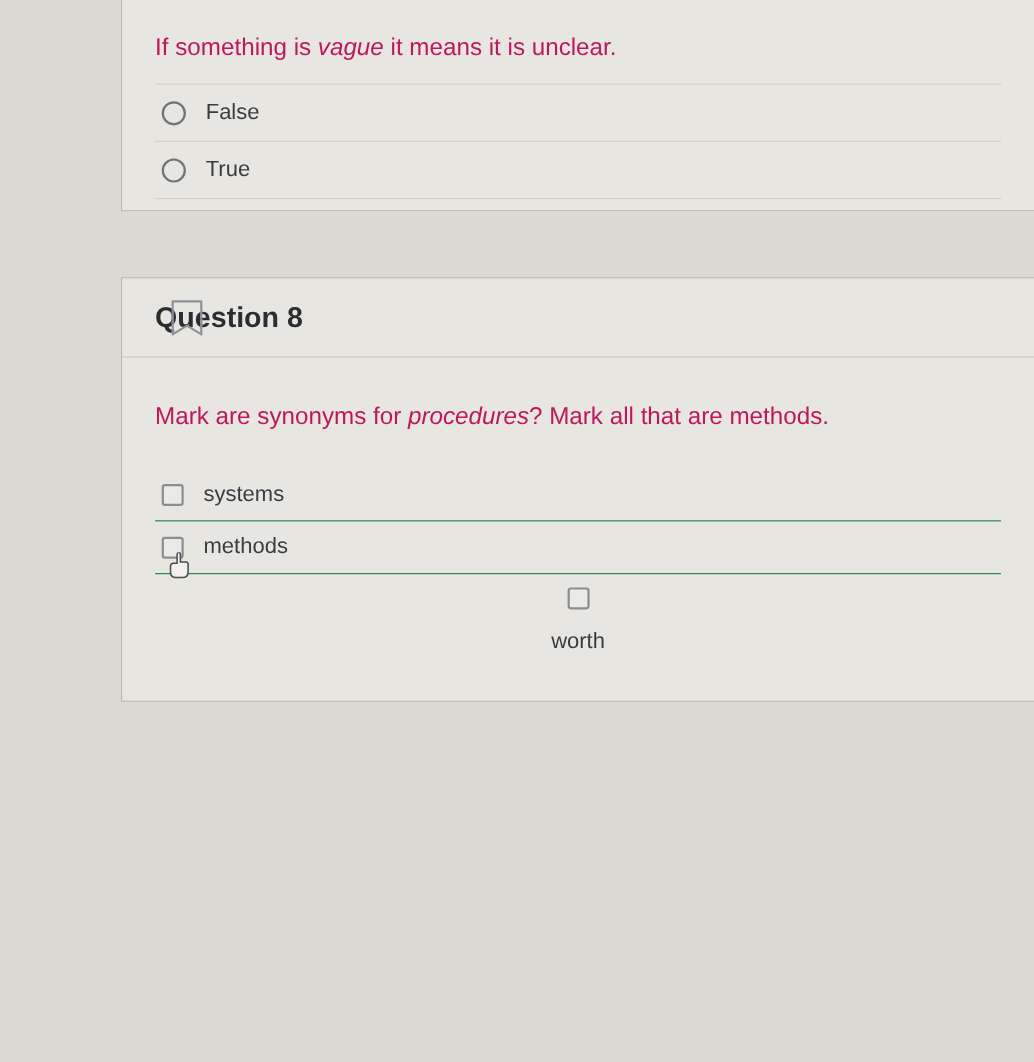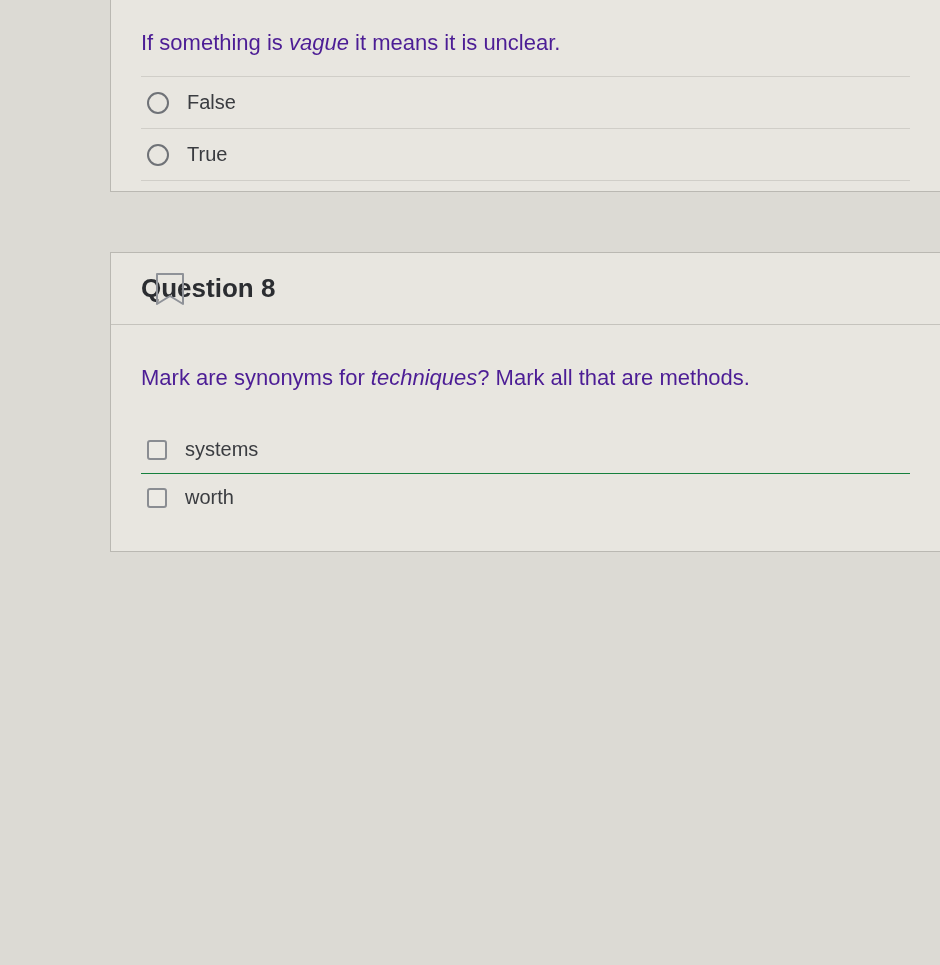--- a/index.html
+++ b/index.html
@@ -24,21 +24,21 @@
     border-bottom: 1px solid #c5c3bd;
     font-size: 26px;
     font-weight: 700;
     color: #2b2d31;
   }
   .question-body {
     padding: 30px 30px 10px 30px;
   }
   .prompt {
     font-size: 22px;
-    color: #4c1d95;
+    color: #be185d;
     padding-bottom: 25px;
   }
   .prompt em { font-style: italic; }
   .answer-list { }
   .answer-row {
     display: flex;
     align-items: center;
     gap: 18px;
     padding: 14px 6px;
     border-top: 1px solid #d0cec8;
@@ -74,21 +74,21 @@
     width: 40px;
     display: flex;
     justify-content: center;
   }
   .bookmark-icon svg { display: block; }
   .q8-wrap { position: relative; }
   .q7 .question-body { padding-top: 30px; }
   .q7 .prompt { padding-bottom: 20px; }
   .q8 .question-body { padding: 40px 30px 30px 30px; }
   .q8 .answer-row { border-top: none; border-bottom: 1px solid #15803d; padding: 12px 6px; }
-  .q8 .answer-list .answer-row:last-child { border-bottom: none; }
+  .q8 .answer-list .answer-row:last-child { border-bottom: none; flex-direction: column; }
   .q8 .prompt { padding-bottom: 35px; }
 </style>
 </head>
 <body>
 
 <div class="question-card q7">
   <div class="question-body">
     <div class="prompt">
       <span>If something is </span><em>vague</em><span> it means it is unclear.</span>
     </div>
@@ -113,26 +113,36 @@
       </svg>
     </span>
   </div>
 
   <div class="question-card q8">
     <div class="question-header">
       <span>Question 8</span>
     </div>
     <div class="question-body">
       <div class="prompt">
-        <span>Mark are synonyms for </span><em>techniques</em><span>? Mark all that are methods.</span>
+        <span>Mark are synonyms for </span><em>procedures</em><span>? Mark all that are methods.</span>
       </div>
       <div class="answer-list">
         <div class="answer-row">
           <span class="checkbox"></span>
           <span>systems</span>
+        </div>
+        <div class="answer-row">
+          <span class="checkbox">
+            <span class="cursor">
+              <svg width="24" height="26" viewBox="0 0 24 26">
+                <path d="M9 2 L9 10 L6 10 C4 10 3 11 3 13 L3 18 C3 21 5 23 8 23 L14 23 C17 23 19 21 19 18 L19 11 C19 10 18 9 17 9 L12 9 L12 2 C12 1 11 0 10.5 0 C10 0 9 1 9 2 Z" fill="#f3f1eb" stroke="#4a4d52" stroke-width="1.4"></path>
+              </svg>
+            </span>
+          </span>
+          <span>methods</span>
         </div>
         <div class="answer-row">
           <span class="checkbox"></span>
           <span>worth</span>
         </div>
       </div>
     </div>
   </div>
 </div>
 

